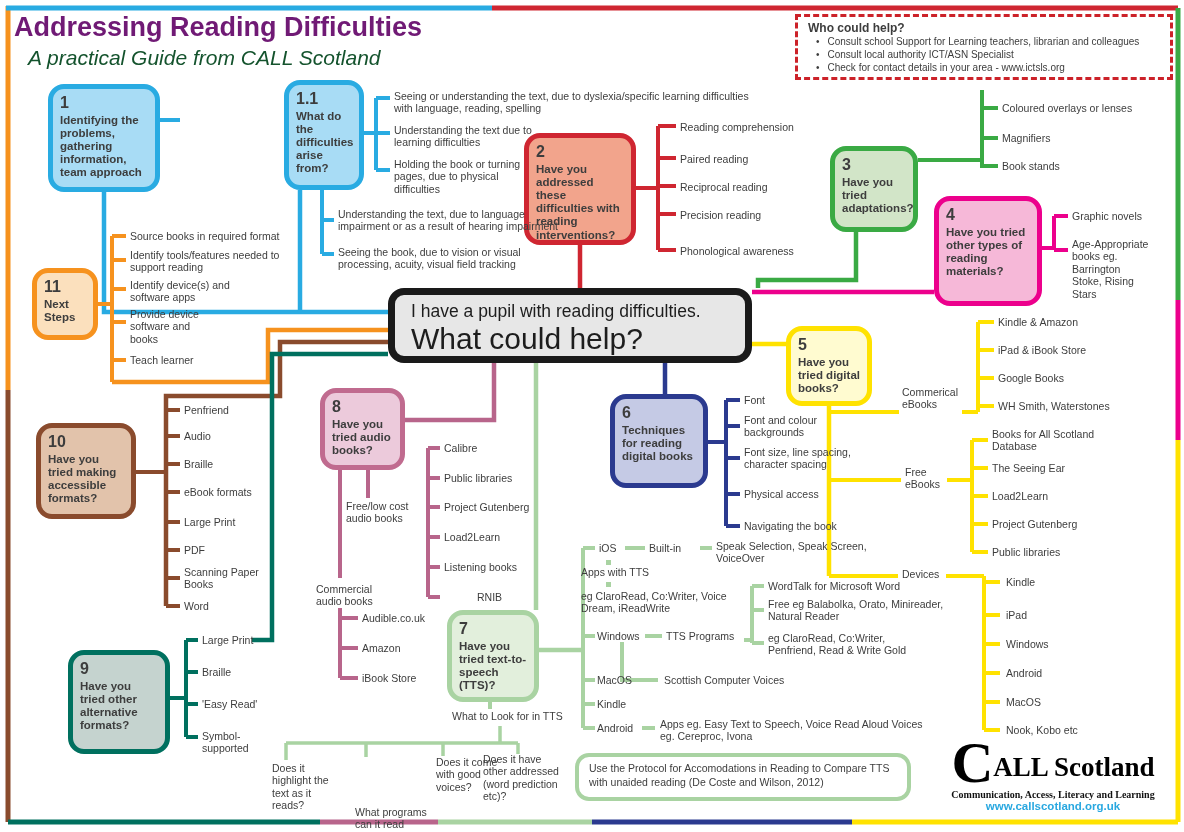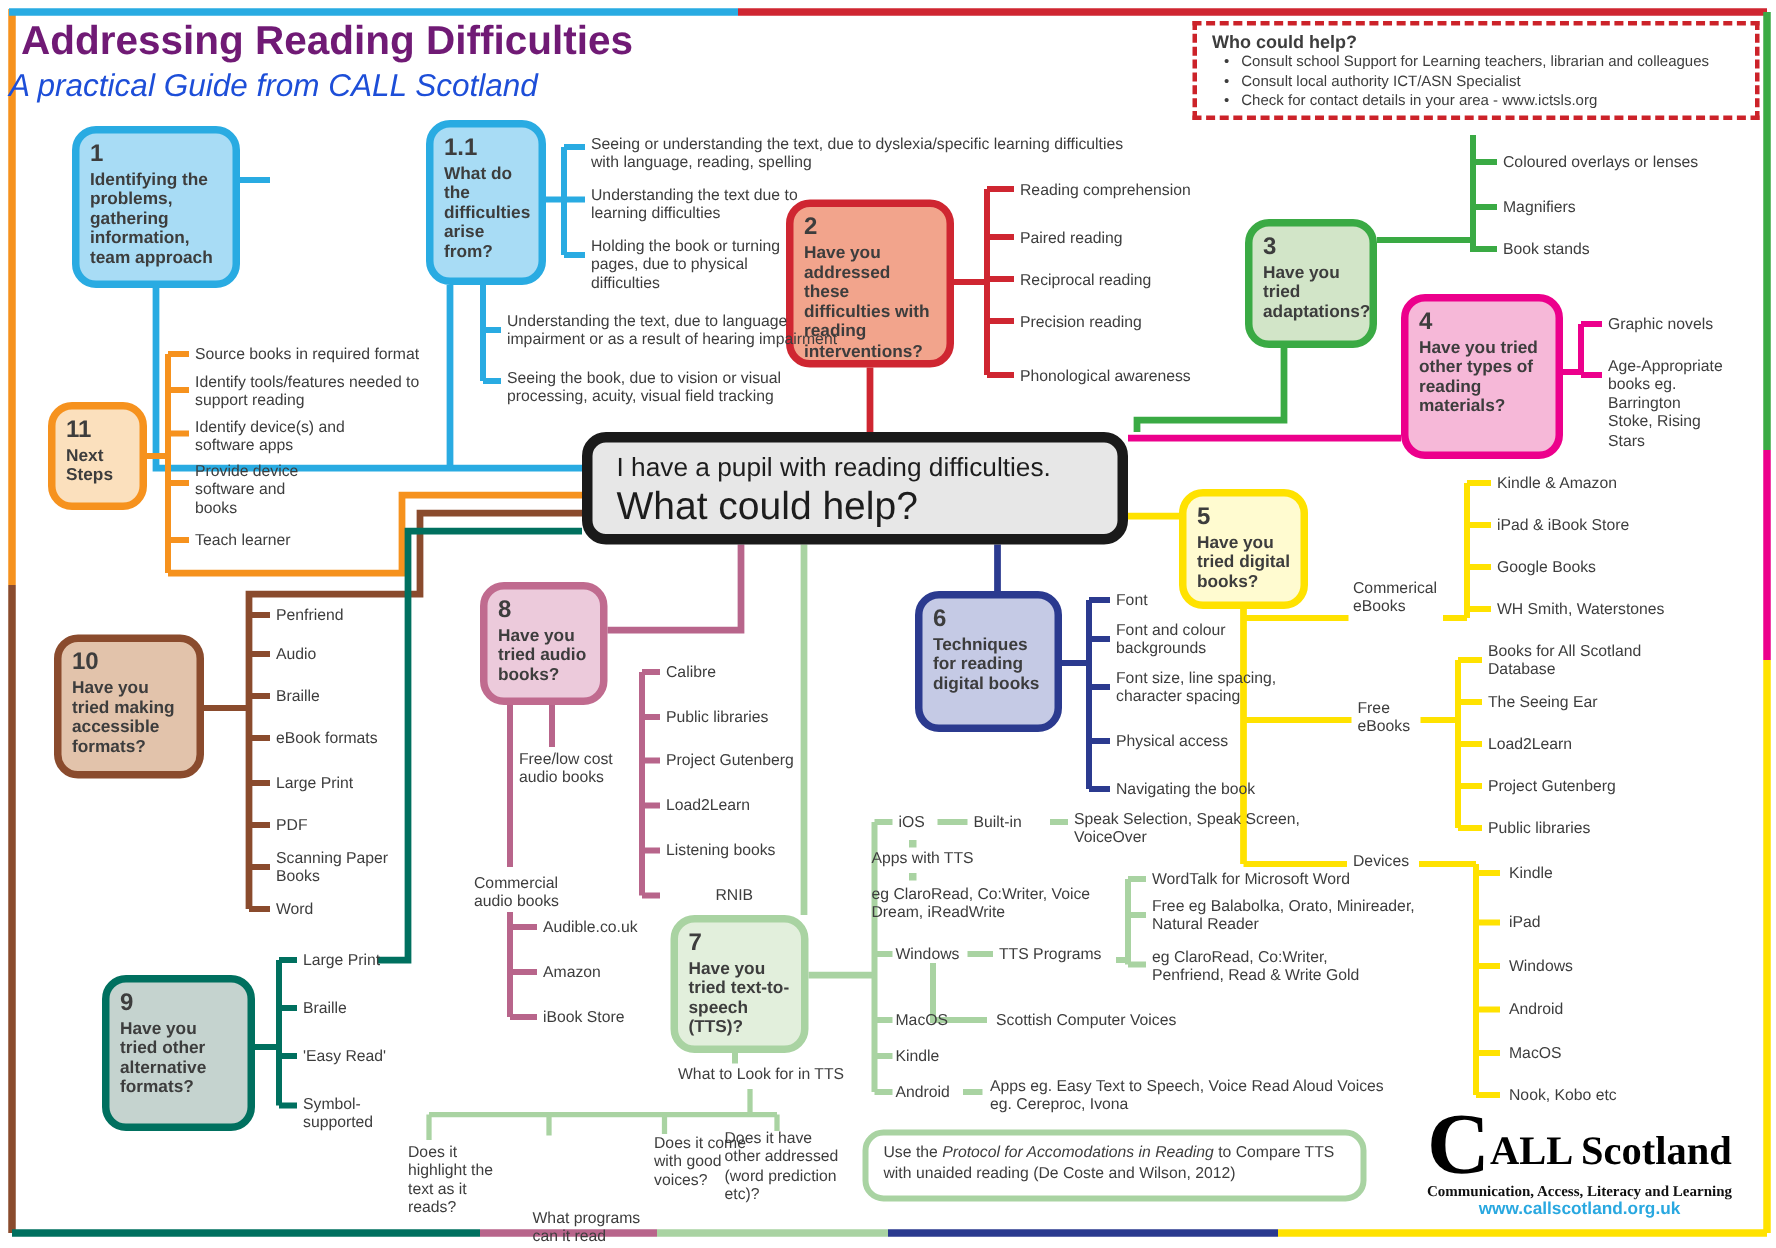--- a/index.html
+++ b/index.html
@@ -5,30 +5,30 @@
   html,body{margin:0;padding:0;background:#fff;}
   #poster{position:relative;width:1184px;height:832px;background:#fff;overflow:hidden;
           font-family:"Liberation Sans", sans-serif;color:#3d3d3d;}
   #wires{position:absolute;left:0;top:0;width:1184px;height:832px;}
   .node{position:absolute;box-sizing:border-box;border-style:solid;border-width:5px;
         border-radius:16px;padding:5px 7px;line-height:1.1;}
   .node .num{font-size:16px;font-weight:bold;}
   .node .lbl{font-size:11.5px;font-weight:bold;margin-top:2px;line-height:1.15;}
   .t{position:absolute;font-size:10.5px;line-height:1.18;color:#3d3d3d;}
   .title{position:absolute;left:14px;top:12px;font-size:27px;font-weight:bold;color:#701a75;}
-  .subtitle{position:absolute;left:6px;top:46px;font-size:21px;font-style:italic;color:#1d4ed8;}
+  .subtitle{position:absolute;left:28px;top:46px;font-size:21px;font-style:italic;color:#14532d;}
   #whobox{position:absolute;left:795px;top:14px;width:378px;height:66px;border:3px dashed #cc2229;
           padding:4px 10px;box-sizing:border-box;background:#fff;}
   #whobox .wt{font-size:12px;font-weight:bold;color:#3d3d3d;}
   #whobox .wi{font-size:10px;display:flex;gap:8px;line-height:1.3;padding-left:8px;}
   #centerbox{position:absolute;left:388px;top:288px;width:364px;height:75px;background:#e7e7e7;
              border:7px solid #1a1a1a;border-radius:16px;box-sizing:border-box;
              padding:6px 0 0 16px;color:#1d1d1d;}
   #centerbox .c1{font-size:17.5px;}
-  #centerbox .c2{font-size:26px;}
+  #centerbox .c2{font-size:30px;}
   .dot{position:absolute;width:5px;height:5px;background:#a9d3a2;}
   #logo{position:absolute;left:933px;top:738px;width:240px;text-align:center;}
   #logo .row{display:flex;align-items:flex-start;justify-content:center;
              font-family:"Liberation Serif", serif;color:#000;}
   #logo .bigc{font-size:58px;line-height:0.85;font-weight:bold;}
   #logo .rest{font-size:27px;font-weight:bold;margin-top:14px;}
   #logo .tag{font-family:"Liberation Serif", serif;font-size:10px;font-weight:bold;color:#111;margin-top:2px;}
   #logo .url{font-size:11.5px;font-weight:bold;color:#29a8e0;}
   #protocol{position:absolute;left:575px;top:753px;width:336px;height:48px;border:4px solid #a9d3a2;
             border-radius:14px;box-sizing:border-box;padding:5px 10px;font-size:10.5px;line-height:1.3;}
@@ -270,21 +270,21 @@
   <div class="t" style="left:597px;top:698px;width:50px;">Kindle</div>
   <div class="t" style="left:597px;top:722px;width:55px;">Android</div>
   <div class="t" style="left:660px;top:718px;width:265px;">Apps eg. Easy Text to Speech, Voice Read Aloud Voices eg. Cereproc, Ivona</div>
   <div class="t" style="left:452px;top:710px;width:120px;">What to Look for in TTS</div>
   <div class="t" style="left:272px;top:762px;width:66px;">Does it highlight the text as it reads?</div>
   <div class="t" style="left:355px;top:758px;width:78px;margin-top:48px;">What programs can it read from?</div>
   <div class="t" style="left:436px;top:756px;width:62px;">Does it come with good voices?</div>
   <div class="t" style="left:483px;top:753px;width:82px;">Does it have other addressed (word prediction etc)?</div>
 
   <div id="protocol">
-    <span>Use the </span><span style="font-style:italic;">Protocol for Accomodations in Reading</span><span> to Compare TTS with unaided reading (De Coste and Wilson, 2012)</span>
+    <span>Use the </span><span style="">Protocol for Accomodations in Reading</span><span> to Compare TTS with unaided reading (De Coste and Wilson, 2012)</span>
   </div>
 
   <div id="logo">
     <div class="row">
       <span class="bigc">C</span>
       <span class="rest">ALL Scotland</span>
     </div>
     <div class="tag">Communication, Access, Literacy and Learning</div>
     <div class="url">www.callscotland.org.uk</div>
   </div>

